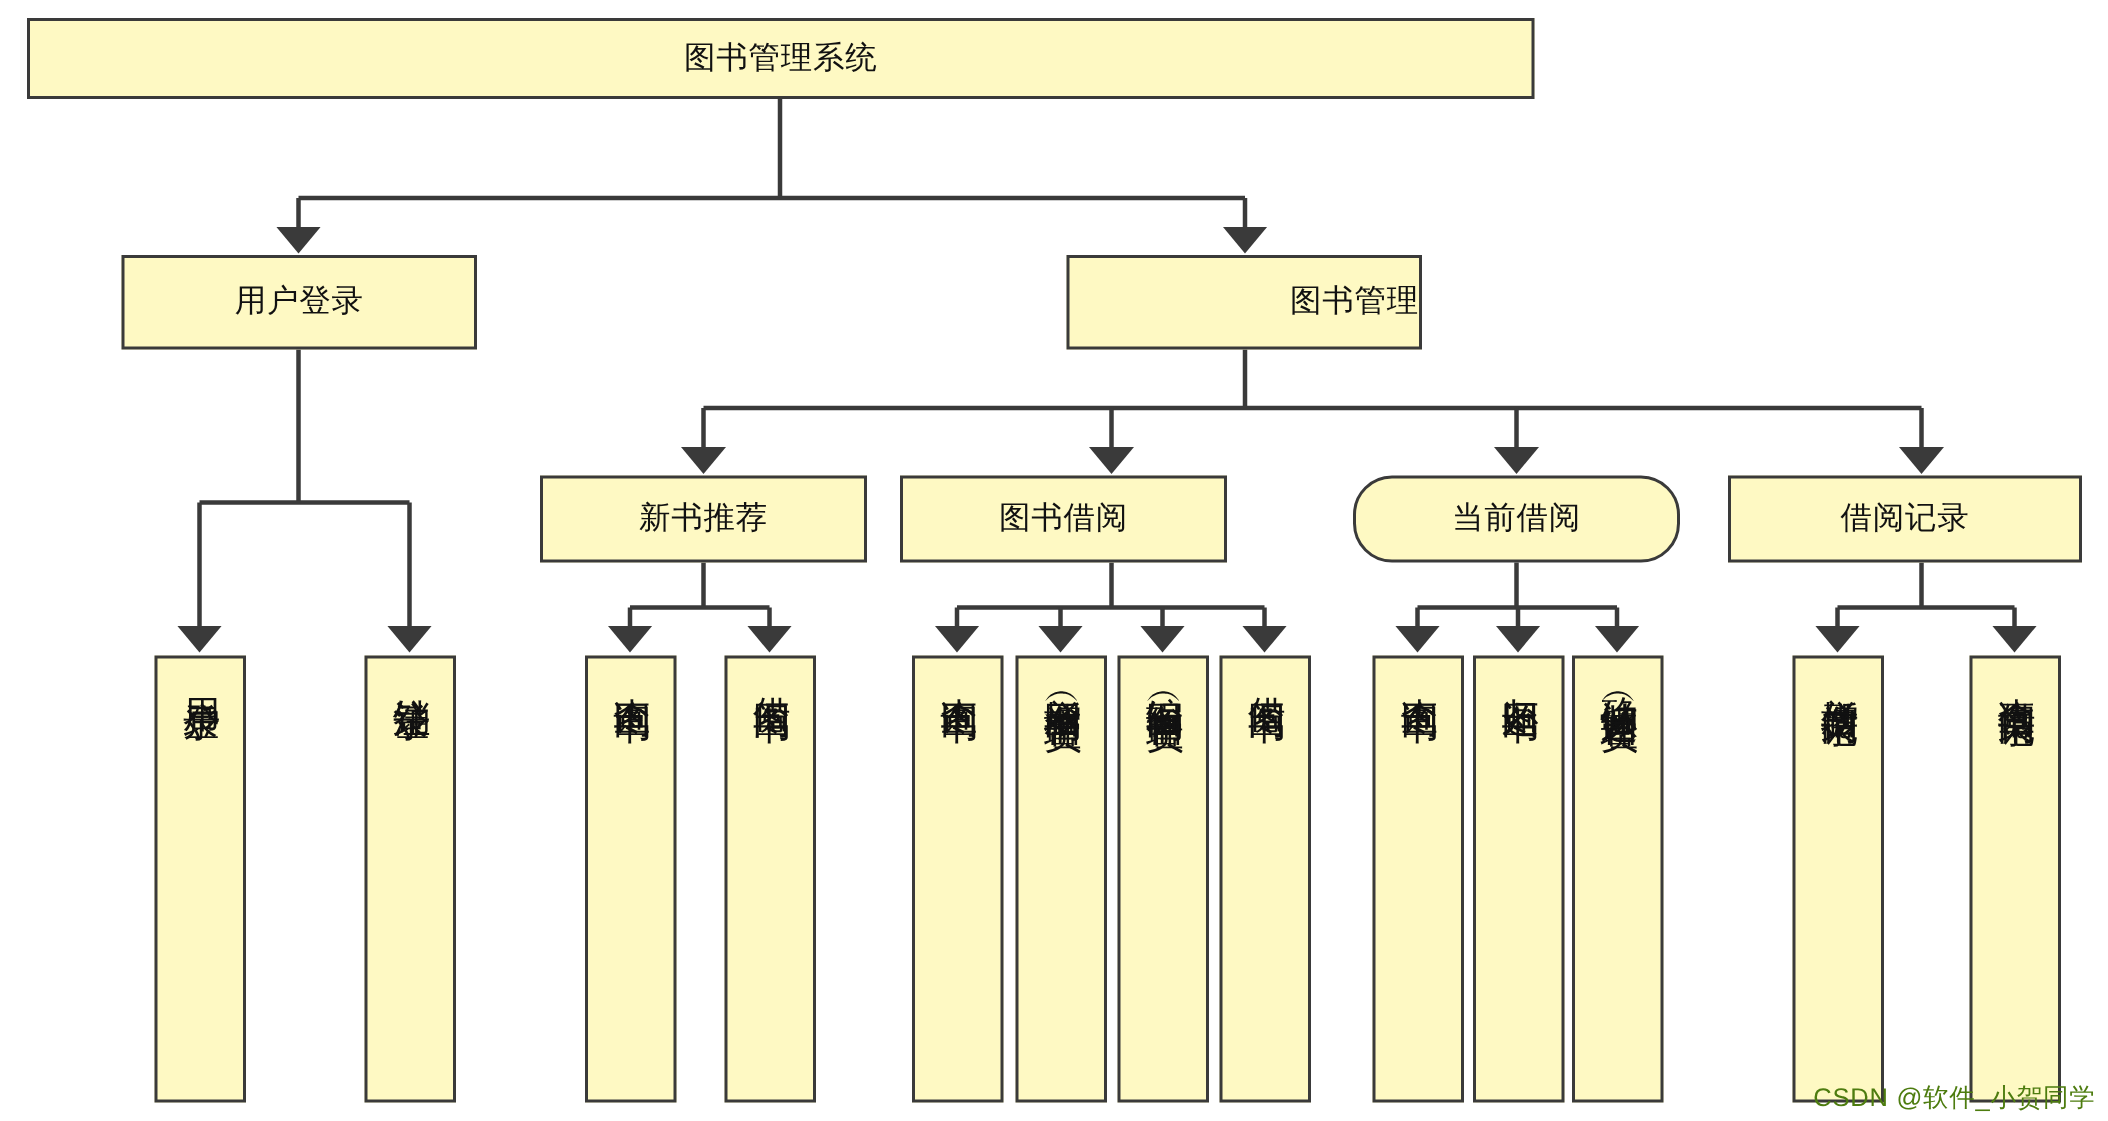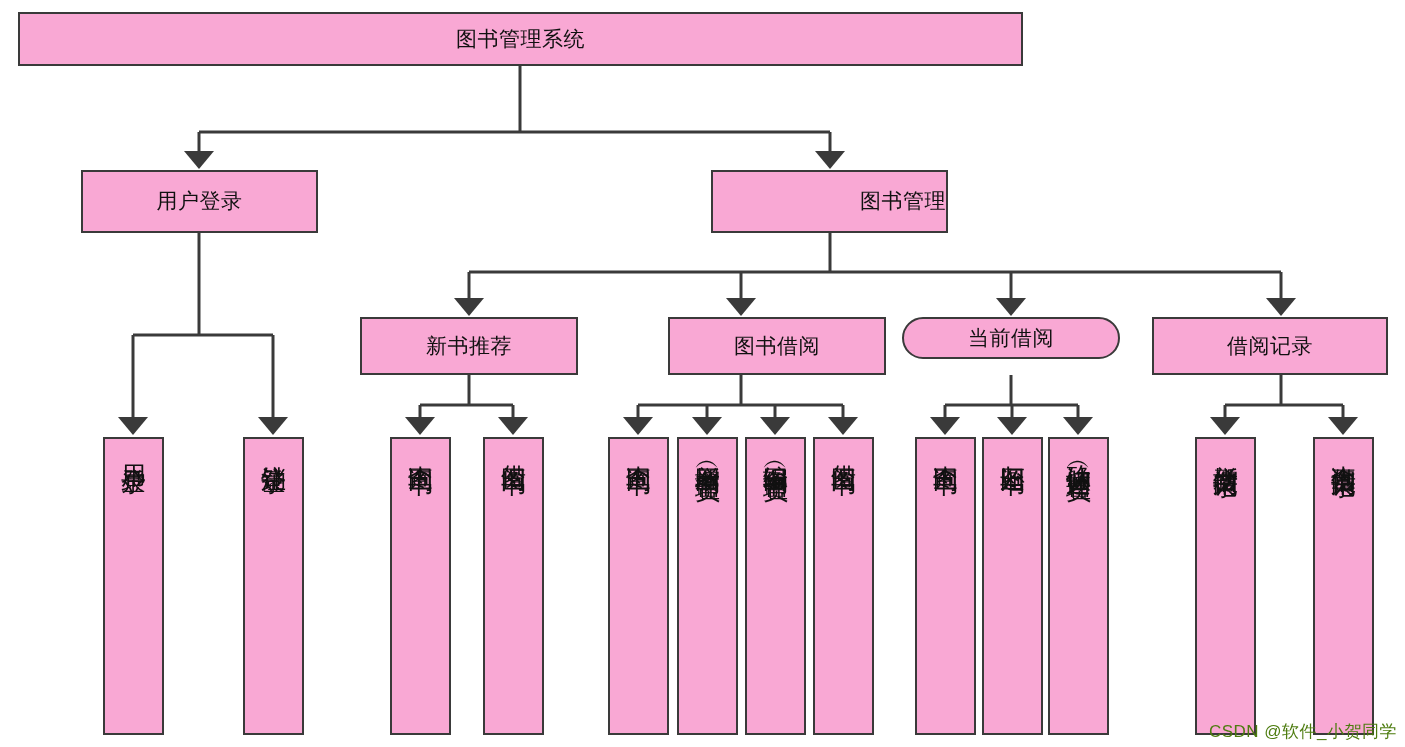--- a/index.html
+++ b/index.html
@@ -20,21 +20,21 @@
   #edges {
     position: absolute;
     left: 0;
     top: 0;
     width: 1405px;
     height: 747px;
   }
   .node {
     position: absolute;
     box-sizing: border-box;
-    background: #f9a8d4;
+    background: #fef9c3;
     border: 2px solid #3a3a3a;
     display: flex;
     align-items: center;
     justify-content: center;
     color: #111111;
     z-index: 2;
   }
   .node .label {
     display: block;
     text-align: center;
@@ -133,24 +133,24 @@
   <div class="node horiz" style="left:81px; top:170px; width:237px; height:63px;">
     <span class="label">用户登录</span>
   </div>
   <div class="node horiz" style="left:711px; top:170px; width:237px; height:63px;justify-content:flex-end;">
     <span class="label">图书管理</span>
   </div>
 
   <div class="node horiz" style="left:360px; top:317px; width:218px; height:58px;">
     <span class="label">新书推荐</span>
   </div>
-  <div class="node horiz" style="left:668px; top:317px; width:218px; height:58px;">
+  <div class="node horiz" style="left:600px; top:317px; width:218px; height:58px;">
     <span class="label">图书借阅</span>
   </div>
-  <div class="node horiz" style="left:902px; top:317px; width:218px; height:42px;border-radius:26px;">
+  <div class="node horiz" style="left:902px; top:317px; width:218px; height:58px;border-radius:26px;">
     <span class="label">当前借阅</span>
   </div>
   <div class="node horiz" style="left:1152px; top:317px; width:236px; height:58px;">
     <span class="label">借阅记录</span>
   </div>
 
   <div class="node vert" style="left:103px; top:437px; width:61px; height:298px;">
     <span class="label">用户登录</span>
   </div>
   <div class="node vert" style="left:243px; top:437px; width:61px; height:298px;">

